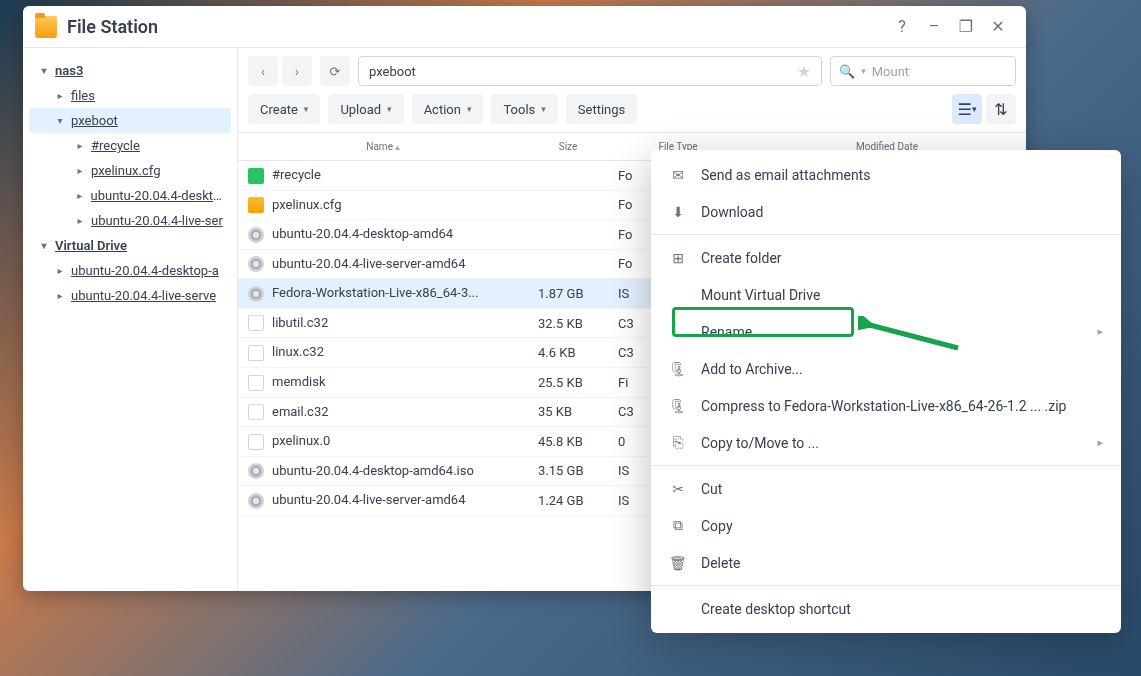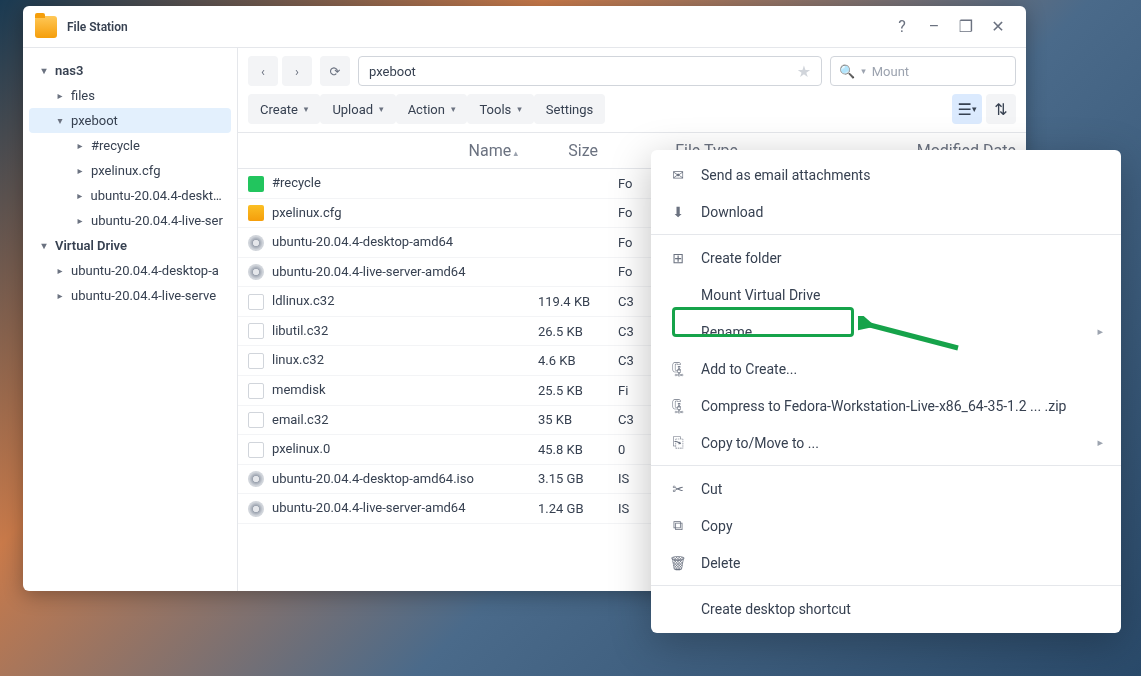--- a/index.html
+++ b/index.html
@@ -41,21 +41,21 @@
 .titlebar-icon::before {
   content: '';
   position: absolute;
   top: -3px;
   left: 0;
   width: 10px;
   height: 5px;
   background: #f59e0b;
   border-radius: 2px 2px 0 0;
 }
-.app-title { font-size: 12px; font-weight: 600; color: #374151; }
+.app-title { font-size: 18px; font-weight: 600; color: #374151; }
 .spacer { flex: 1; }
 .titlebar-btn {
   width: 32px;
   height: 32px;
   display: flex;
   align-items: center;
   justify-content: center;
   color: #6b7280;
   cursor: pointer;
   font-size: 16px;
@@ -81,21 +81,21 @@
 }
 .tree-item.selected { background: #e3f0fd; }
 .tree-caret {
   width: 14px;
   display: inline-flex;
   justify-content: center;
   color: #6b7280;
   font-size: 10px;
   margin-right: 4px;
 }
-.tree-label { overflow: hidden; text-overflow: ellipsis; }
+.tree-label { overflow: hidden; text-overflow: ellipsis; text-decoration: underline; }
 .indent-0 { padding-left: 8px; font-weight: 600; }
 .indent-1 { padding-left: 24px; }
 .indent-2 { padding-left: 44px; }
 .main { flex: 1; display: flex; flex-direction: column; overflow: hidden; }
 .toolbar1 {
   display: flex;
   align-items: center;
   gap: 8px;
   padding: 8px 10px;
 }
@@ -133,20 +133,21 @@
   align-items: center;
   padding: 0 8px;
   font-size: 13px;
   color: #9ca3af;
   gap: 6px;
 }
 .search-caret { font-size: 9px; }
 .toolbar2 {
   display: flex;
   align-items: center;
+  gap: 8px;
   padding: 0 10px 8px 10px;
 }
 .tb-btn {
   height: 30px;
   padding: 0 12px;
   background: #f3f4f6;
   border-radius: 4px;
   display: flex;
   align-items: center;
   font-size: 13px;
@@ -164,22 +165,22 @@
   display: flex;
   align-items: center;
   justify-content: center;
   color: #374151;
   cursor: pointer;
 }
 .view-btn.active { background: #dbeafe; }
 .table-wrap { flex: 1; overflow: auto; border-top: 1px solid #e5e7eb; }
 table { width: 100%; border-collapse: collapse; }
 th {
-  text-align: right;
-  font-size: 16px;
+  text-align: center;
+  font-size: 10px;
   font-weight: 400;
   color: #6b7280;
   padding: 8px 10px;
   border-bottom: 1px solid #e5e7eb;
   background: #fff;
   position: sticky;
   top: 0;
 }
 th.sort::after { content: ' ▴'; color: #9ca3af; font-size: 9px; }
 td {
@@ -387,29 +388,29 @@
                 <td></td>
                 <td>Fo</td>
                 <td></td>
               </tr>
               <tr>
                 <td class="file-name-cell"><span class="file-icon ico-disc"></span><span>ubuntu-20.04.4-live-server-amd64</span></td>
                 <td></td>
                 <td>Fo</td>
                 <td></td>
               </tr>
-              <tr>
-                <td class="file-name-cell"><span class="file-icon ico-file"></span><span>ldlinux.c32</span></td>
-                <td>119.4 KB</td>
-                <td>C3</td>
+              <tr class="selected">
+                <td class="file-name-cell"><span class="file-icon ico-disc"></span><span>Fedora-Workstation-Live-x86_64-3...</span></td>
+                <td>1.87 GB</td>
+                <td>IS</td>
                 <td></td>
               </tr>
               <tr>
                 <td class="file-name-cell"><span class="file-icon ico-file"></span><span>libutil.c32</span></td>
-                <td>26.5 KB</td>
+                <td>32.5 KB</td>
                 <td>C3</td>
                 <td></td>
               </tr>
               <tr>
                 <td class="file-name-cell"><span class="file-icon ico-file"></span><span>linux.c32</span></td>
                 <td>4.6 KB</td>
                 <td>C3</td>
                 <td></td>
               </tr>
               <tr>
@@ -467,25 +468,25 @@
       <span class="menu-icon"></span>
       <span>Mount Virtual Drive</span>
     </div>
     <div class="menu-item">
       <span class="menu-icon"></span>
       <span>Rename</span>
       <span class="menu-arrow">▸</span>
     </div>
     <div class="menu-item">
       <span class="menu-icon">🗜</span>
-      <span>Add to Create...</span>
+      <span>Add to Archive...</span>
     </div>
     <div class="menu-item">
       <span class="menu-icon">🗜</span>
-      <span>Compress to Fedora-Workstation-Live-x86_64-35-1.2 ... .zip</span>
+      <span>Compress to Fedora-Workstation-Live-x86_64-26-1.2 ... .zip</span>
     </div>
     <div class="menu-item">
       <span class="menu-icon">⎘</span>
       <span>Copy to/Move to ...</span>
       <span class="menu-arrow">▸</span>
     </div>
     <div class="menu-sep"></div>
     <div class="menu-item">
       <span class="menu-icon">✂</span>
       <span>Cut</span>

